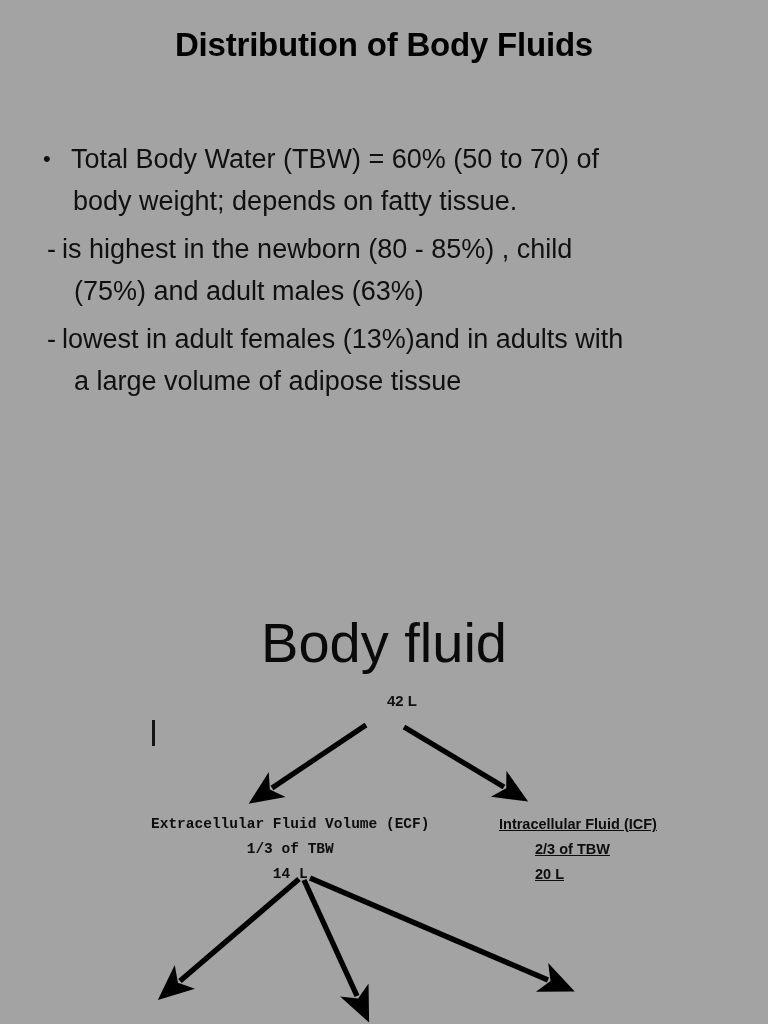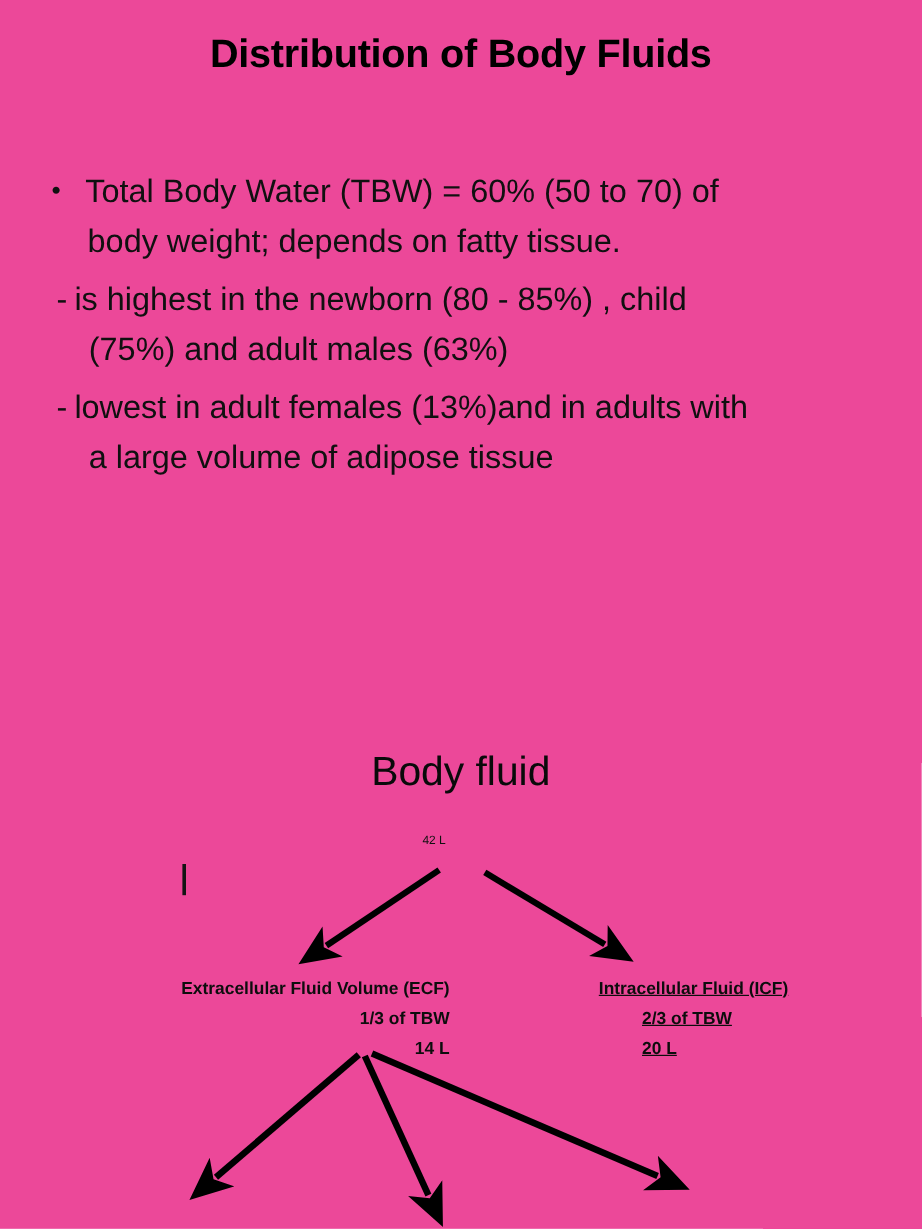--- a/index.html
+++ b/index.html
@@ -14,21 +14,21 @@
     position: relative;
     overflow: hidden;
     font-family: "Liberation Sans", "DejaVu Sans", sans-serif;
     color: #000000;
     -webkit-font-smoothing: antialiased;
   }
 
   .slide {
     position: absolute;
     inset: 0;
-    background: #ec4899;
+    background: #a3a3a3;
   }
 
   
   .slide-title {
     position: absolute;
     left: 0;
     top: 24px;
     width: 768px;
     text-align: center;
     font-size: 33px;
@@ -87,36 +87,36 @@
     width: 768px;
     height: 424px;
   }
 
   .diagram-title {
     position: absolute;
     left: 184px;
     top: 18px;
     width: 400px;
     text-align: center;
-    font-size: 34px;
+    font-size: 56px;
     line-height: 50px;
     font-weight: 400;
     color: #0a0a0a;
     white-space: nowrap;
   }
 
   .root-value {
     position: absolute;
     left: 352px;
     top: 92px;
     width: 100px;
-    text-align: left;
-    font-size: 10px;
+    text-align: center;
+    font-size: 15px;
     line-height: 18px;
-    font-weight: 400;
+    font-weight: 700;
     color: #111111;
     white-space: nowrap;
   }
 
   .tick-mark {
     position: absolute;
     left: 152px;
     top: 120px;
     width: 3px;
     height: 26px;
@@ -128,21 +128,21 @@
     font-size: 14.5px;
     line-height: 25px;
     font-weight: 700;
     color: #0d0d0d;
     white-space: nowrap;
   }
   .node .node-title { display: block; }
   .node .node-frac  { display: block; }
   .node .node-vol   { display: block; }
 
-  .node-ecf { left: 151px; top: 212px; text-align: right; }
+  .node-ecf { left: 151px; top: 212px; text-align: center; font-family: Liberation Mono, monospace; }
   .node-icf { left: 499px; top: 212px; text-align: left; text-decoration: underline; }
   .node-icf .node-frac,
   .node-icf .node-vol { padding-left: 36px; }
 
   .arrow-layer {
     position: absolute;
     inset: 0;
     pointer-events: none;
   }
 

